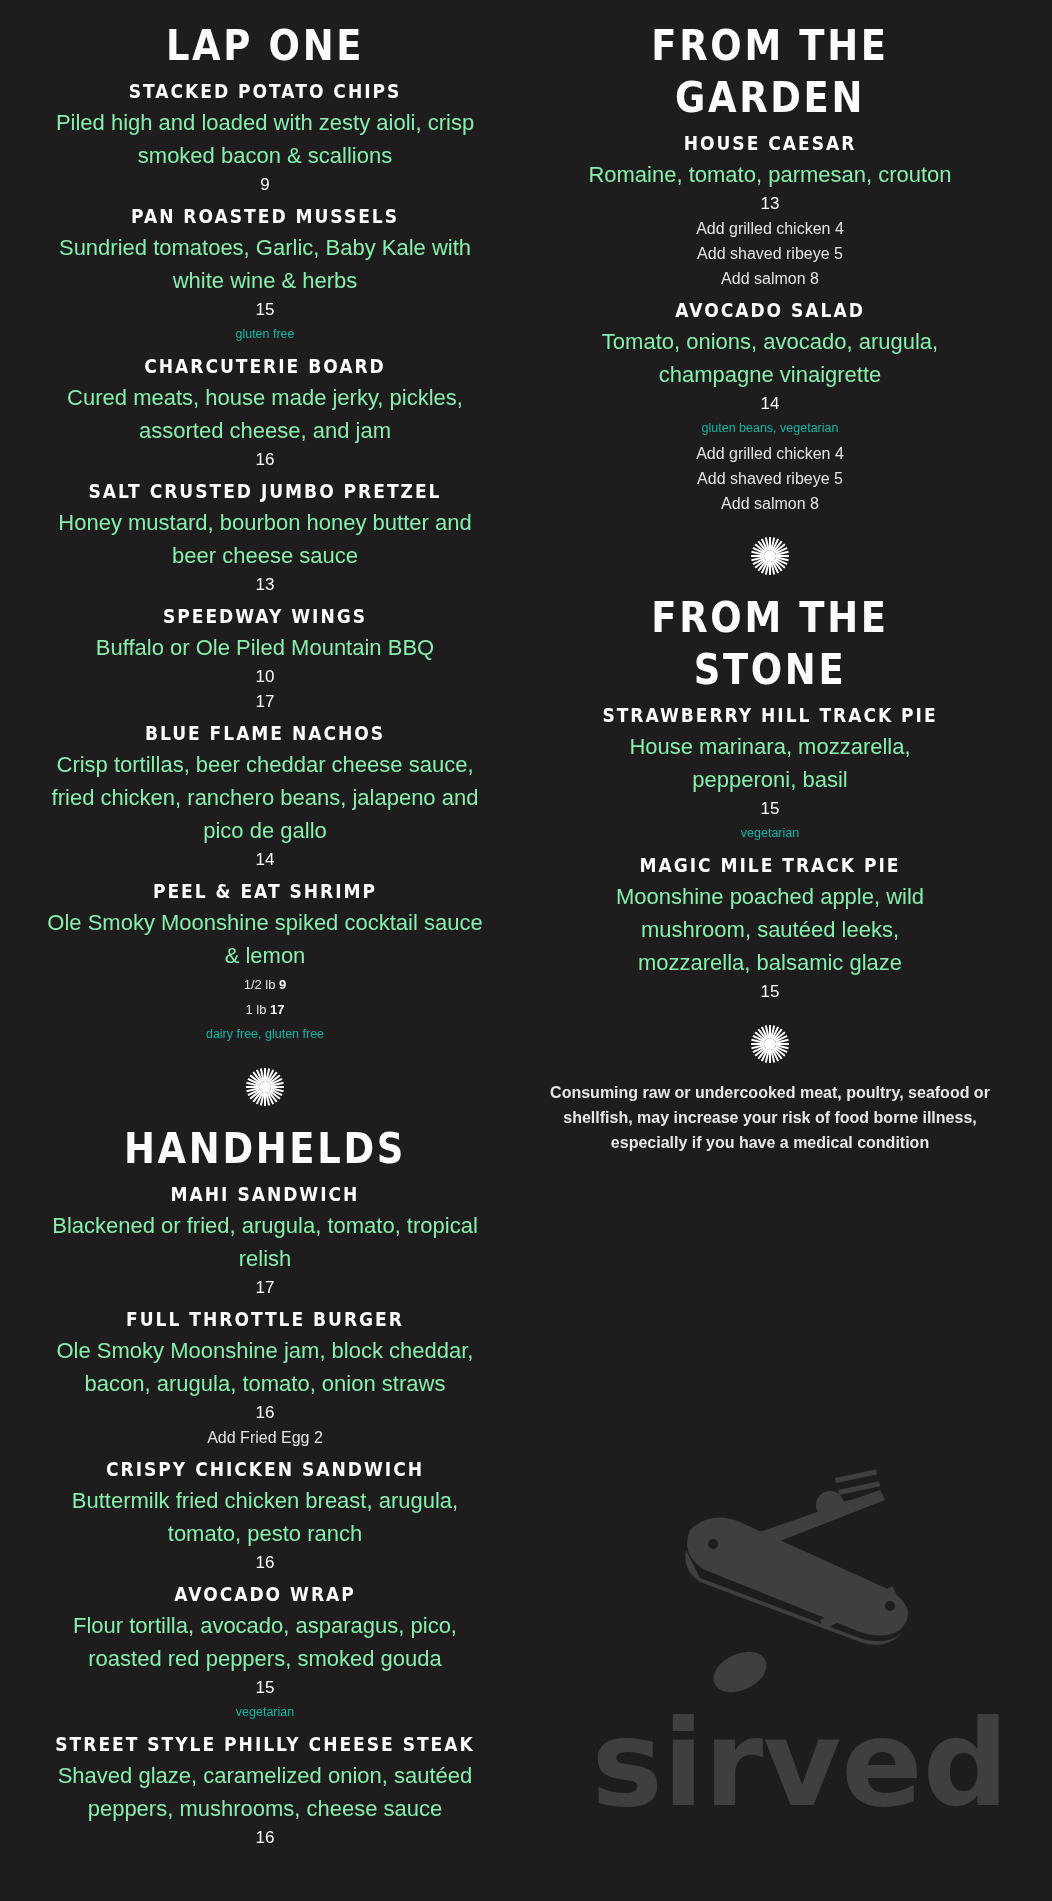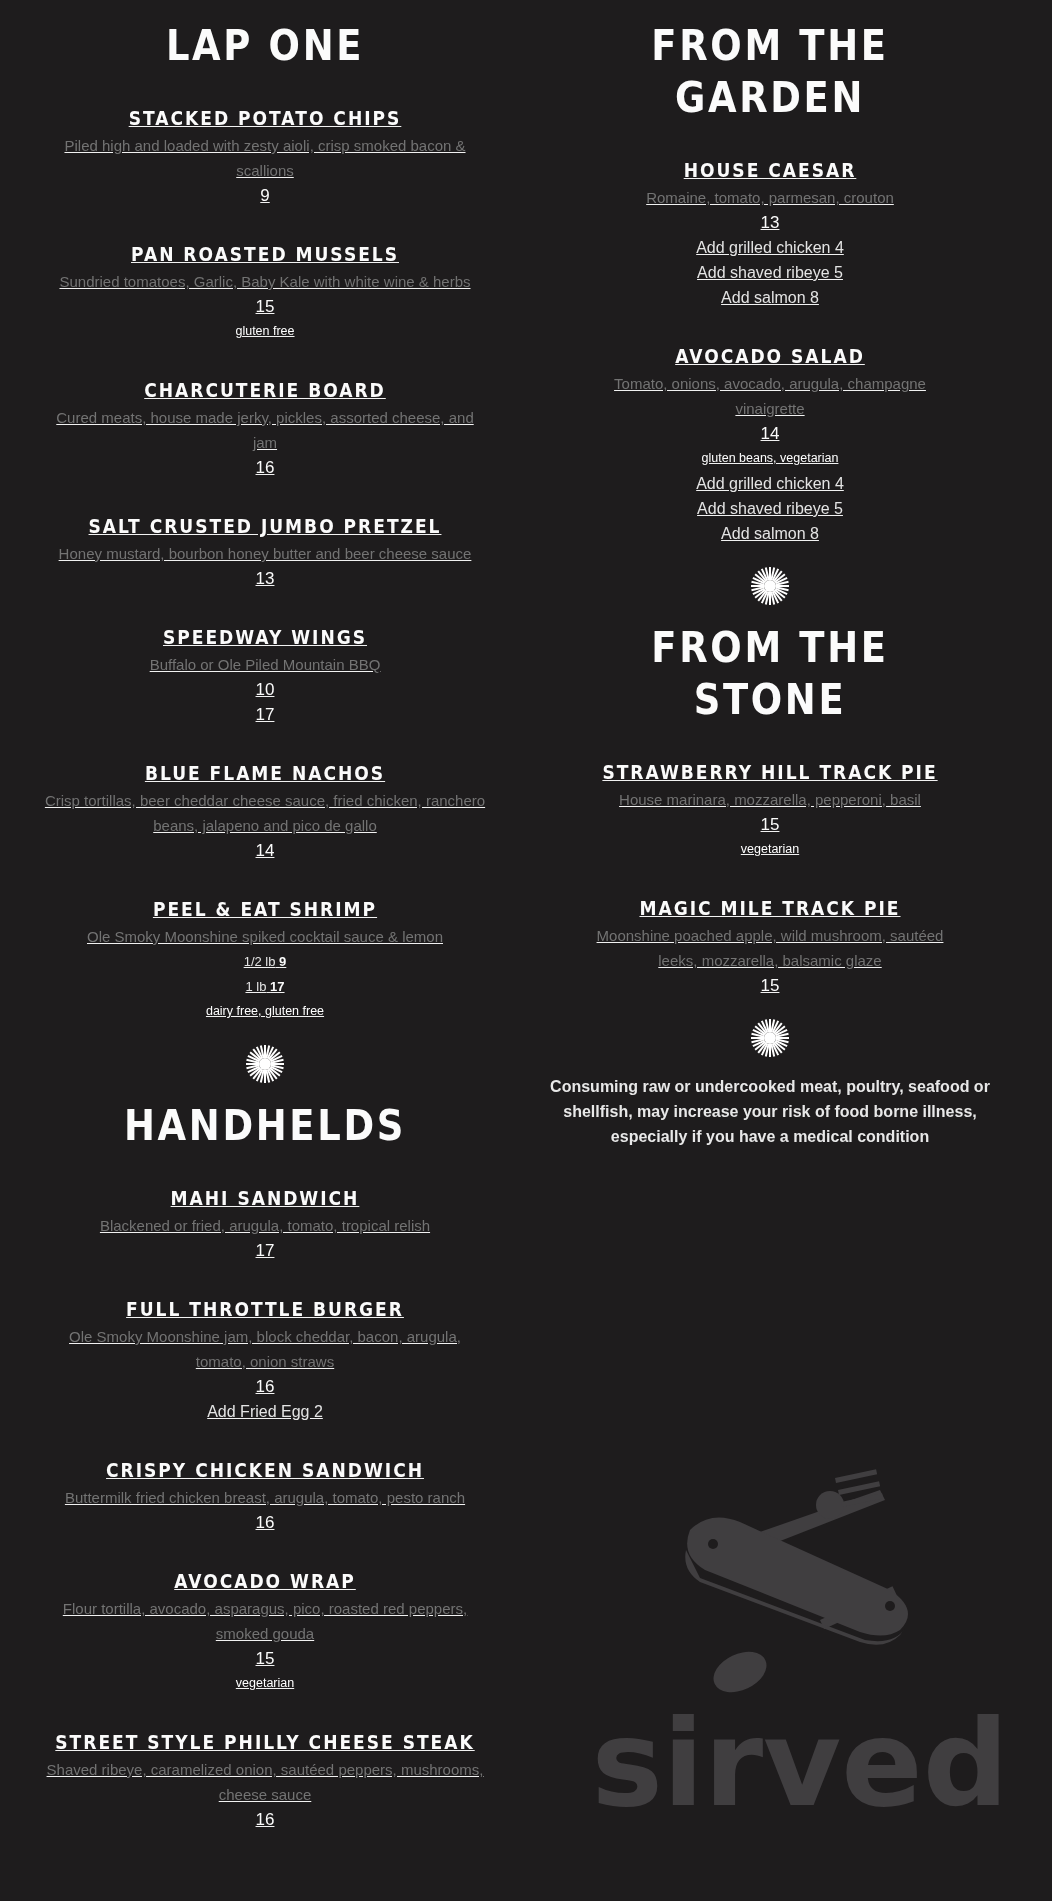--- a/index.html
+++ b/index.html
@@ -8,30 +8,30 @@
     font-family:"Liberation Sans", sans-serif; position:relative; overflow:hidden;
   }
   .col { position:absolute; top:0; text-align:center; }
   .col-left { left:0; width:530px; }
   .col-right { left:540px; width:460px; }
   .section-title {
     font-family:"DejaVu Sans", sans-serif; font-weight:bold; font-size:42px;
     letter-spacing:3px; color:#fbfbfb; margin:0; line-height:52px;
     transform:scaleX(0.88);
   }
-  .item { margin-top:31px;text-decoration:underline; }
+  .item { margin-top:4px; }
   .item-name {
     font-family:"DejaVu Sans", sans-serif; font-weight:bold; font-size:19px;
     letter-spacing:2.2px; line-height:30px; color:#fbfbfb; transform:scaleX(0.9);
   }
-  .item-desc { font-size:15px; line-height:25px; color:#737373; padding:0 44px; }
+  .item-desc { font-size:22px; line-height:33px; color:#86efac; padding:0 44px; }
   .item-price { font-size:17px; line-height:25px; color:#fbfbfb; }
   .line { font-size:13px; line-height:25px; color:#e4e4e4;text-align:center; }
   .line b { color:#fbfbfb; }
-  .item-tags { font-size:12.5px; line-height:25px; color:#ffffff; }
+  .item-tags { font-size:12.5px; line-height:25px; color:#14b8a6; }
   .item-extra { font-size:16px; line-height:25px; color:#e4e4e4; }
   .divider { display:flex; justify-content:center; margin:20px 0 12px; }
   .disclaimer { font-size:16px; font-weight:bold; line-height:25px; color:#e8e8e8; padding:0 10px; }
   .logo { position:absolute; left:580px; top:1460px; width:440px; height:360px; }
 </style>
 </head>
 <body>
 
 <div class="col col-left">
   <div style="height:20px"></div>
@@ -129,21 +129,21 @@
         <div class="item-price">16</div>
       </div>
       <div class="item">
         <div class="item-name">AVOCADO WRAP</div>
         <div class="item-desc">Flour tortilla, avocado, asparagus, pico, roasted red peppers, smoked gouda</div>
         <div class="item-price">15</div>
         <div class="item-tags">vegetarian</div>
       </div>
       <div class="item">
         <div class="item-name">STREET STYLE PHILLY CHEESE STEAK</div>
-        <div class="item-desc">Shaved ribeye, caramelized onion, sautéed peppers, mushrooms, cheese sauce</div>
+        <div class="item-desc">Shaved glaze, caramelized onion, sautéed peppers, mushrooms, cheese sauce</div>
         <div class="item-price">16</div>
       </div>
     </div>
 </div>
 
 <div class="col col-right">
   <div style="height:20px"></div>
   <h1 class="section-title">FROM THE GARDEN</h1>
   <div id="sec-r0">
       <div class="item">

